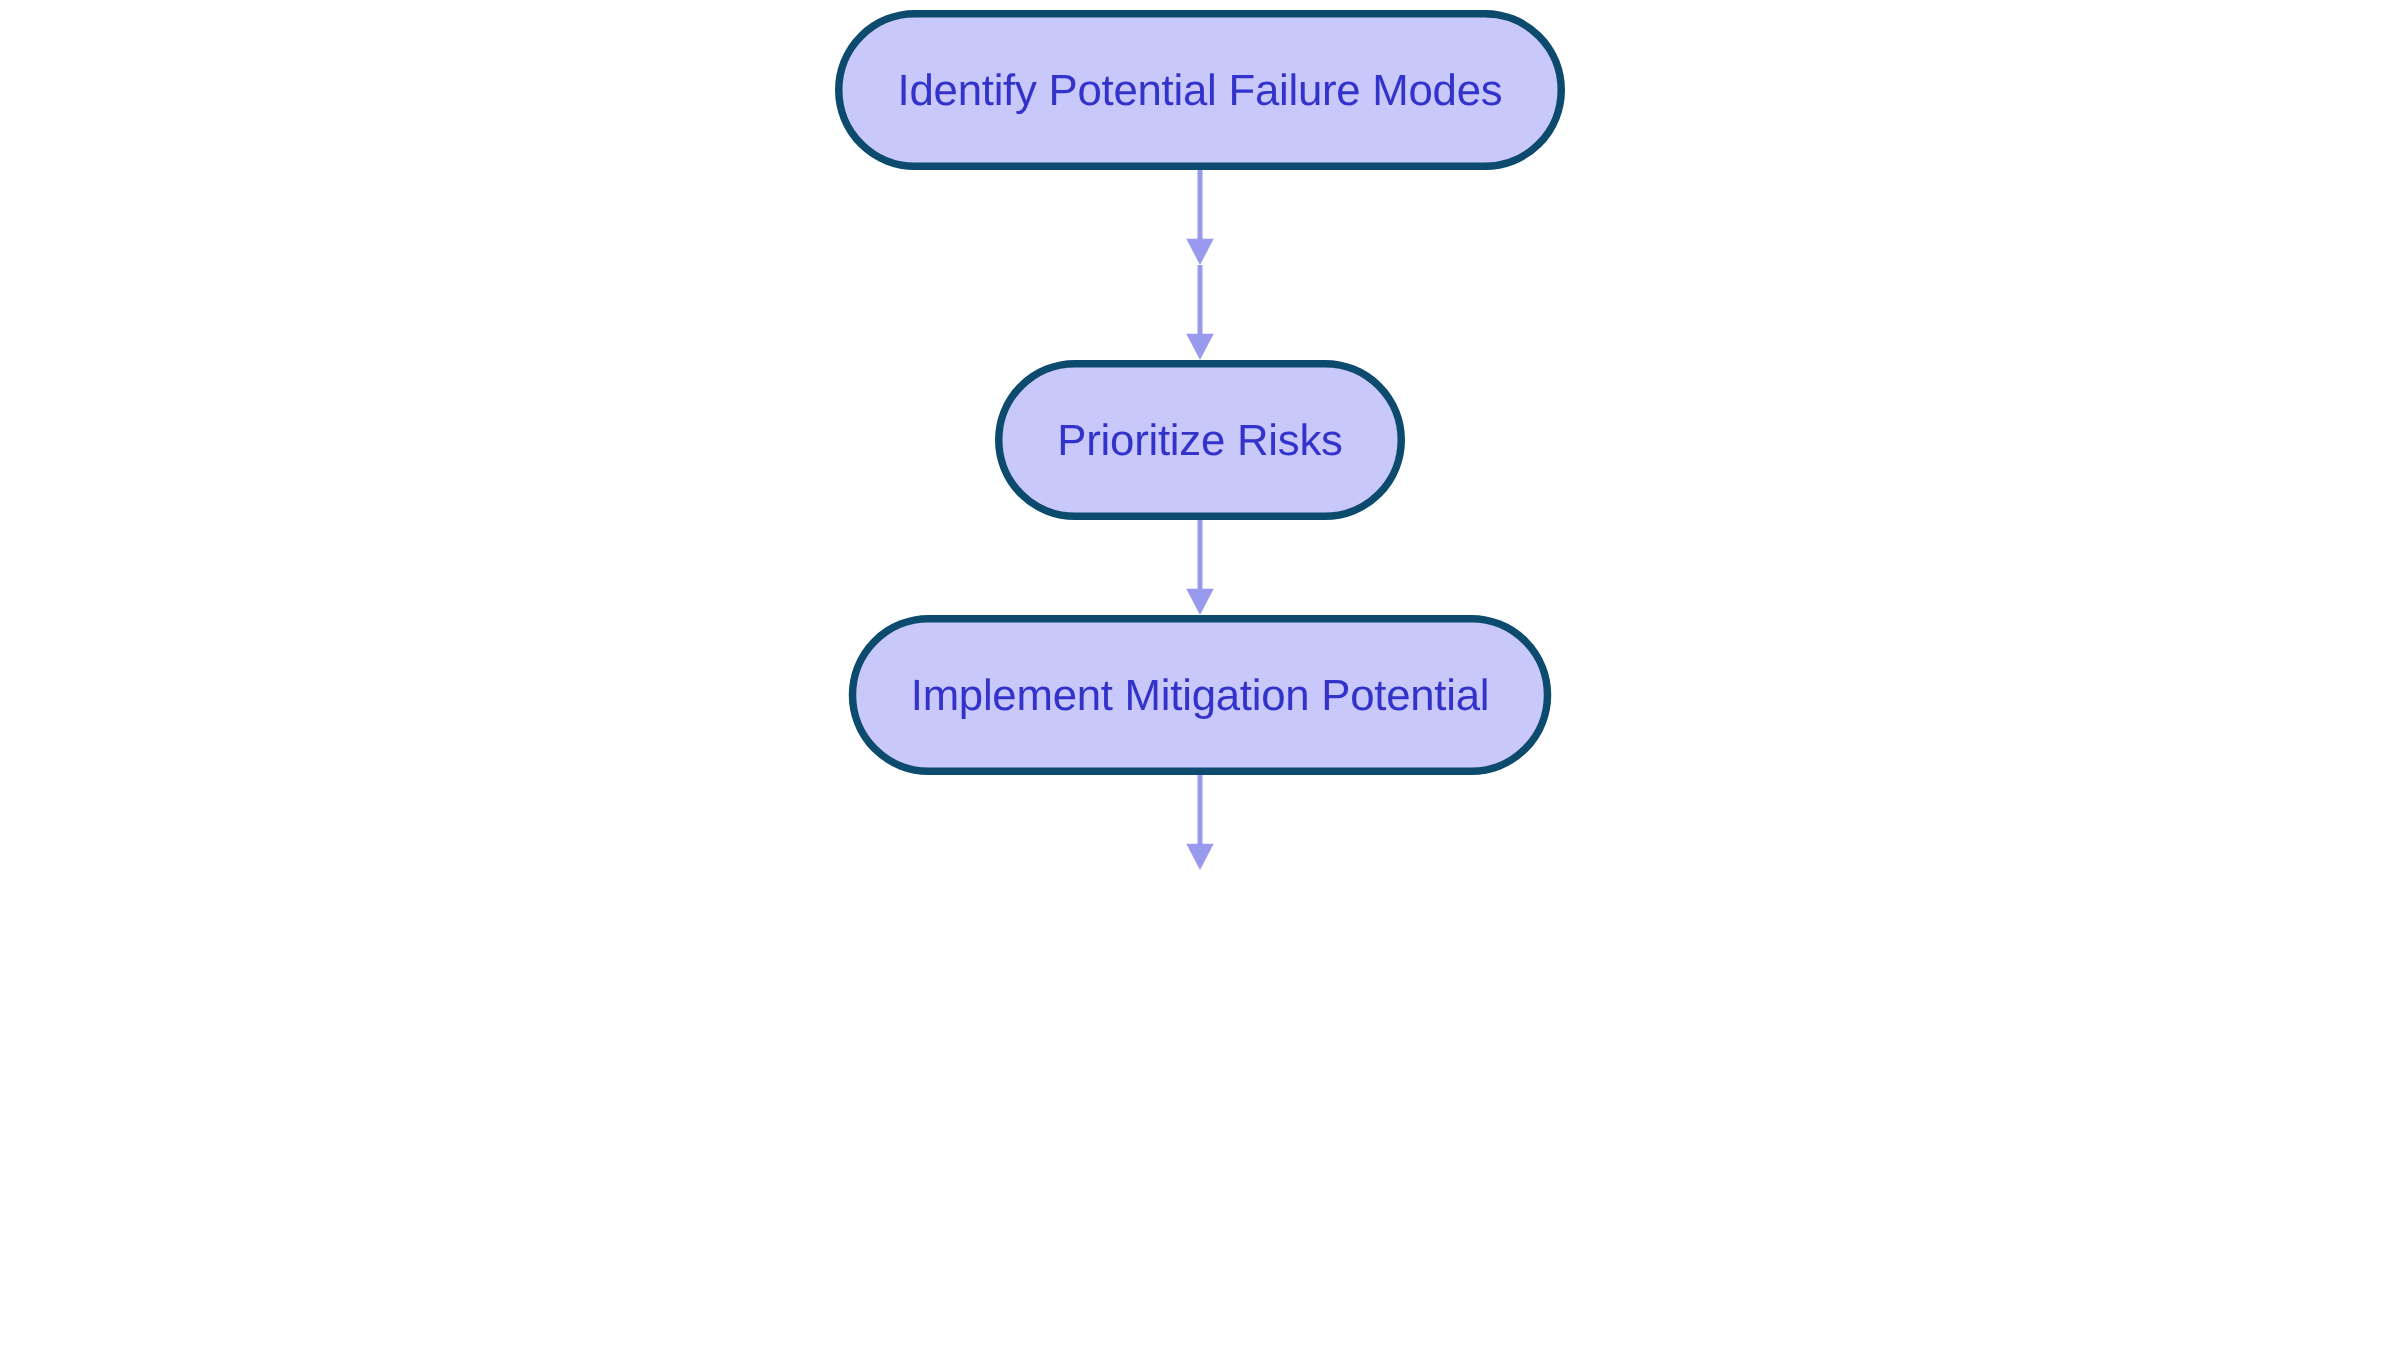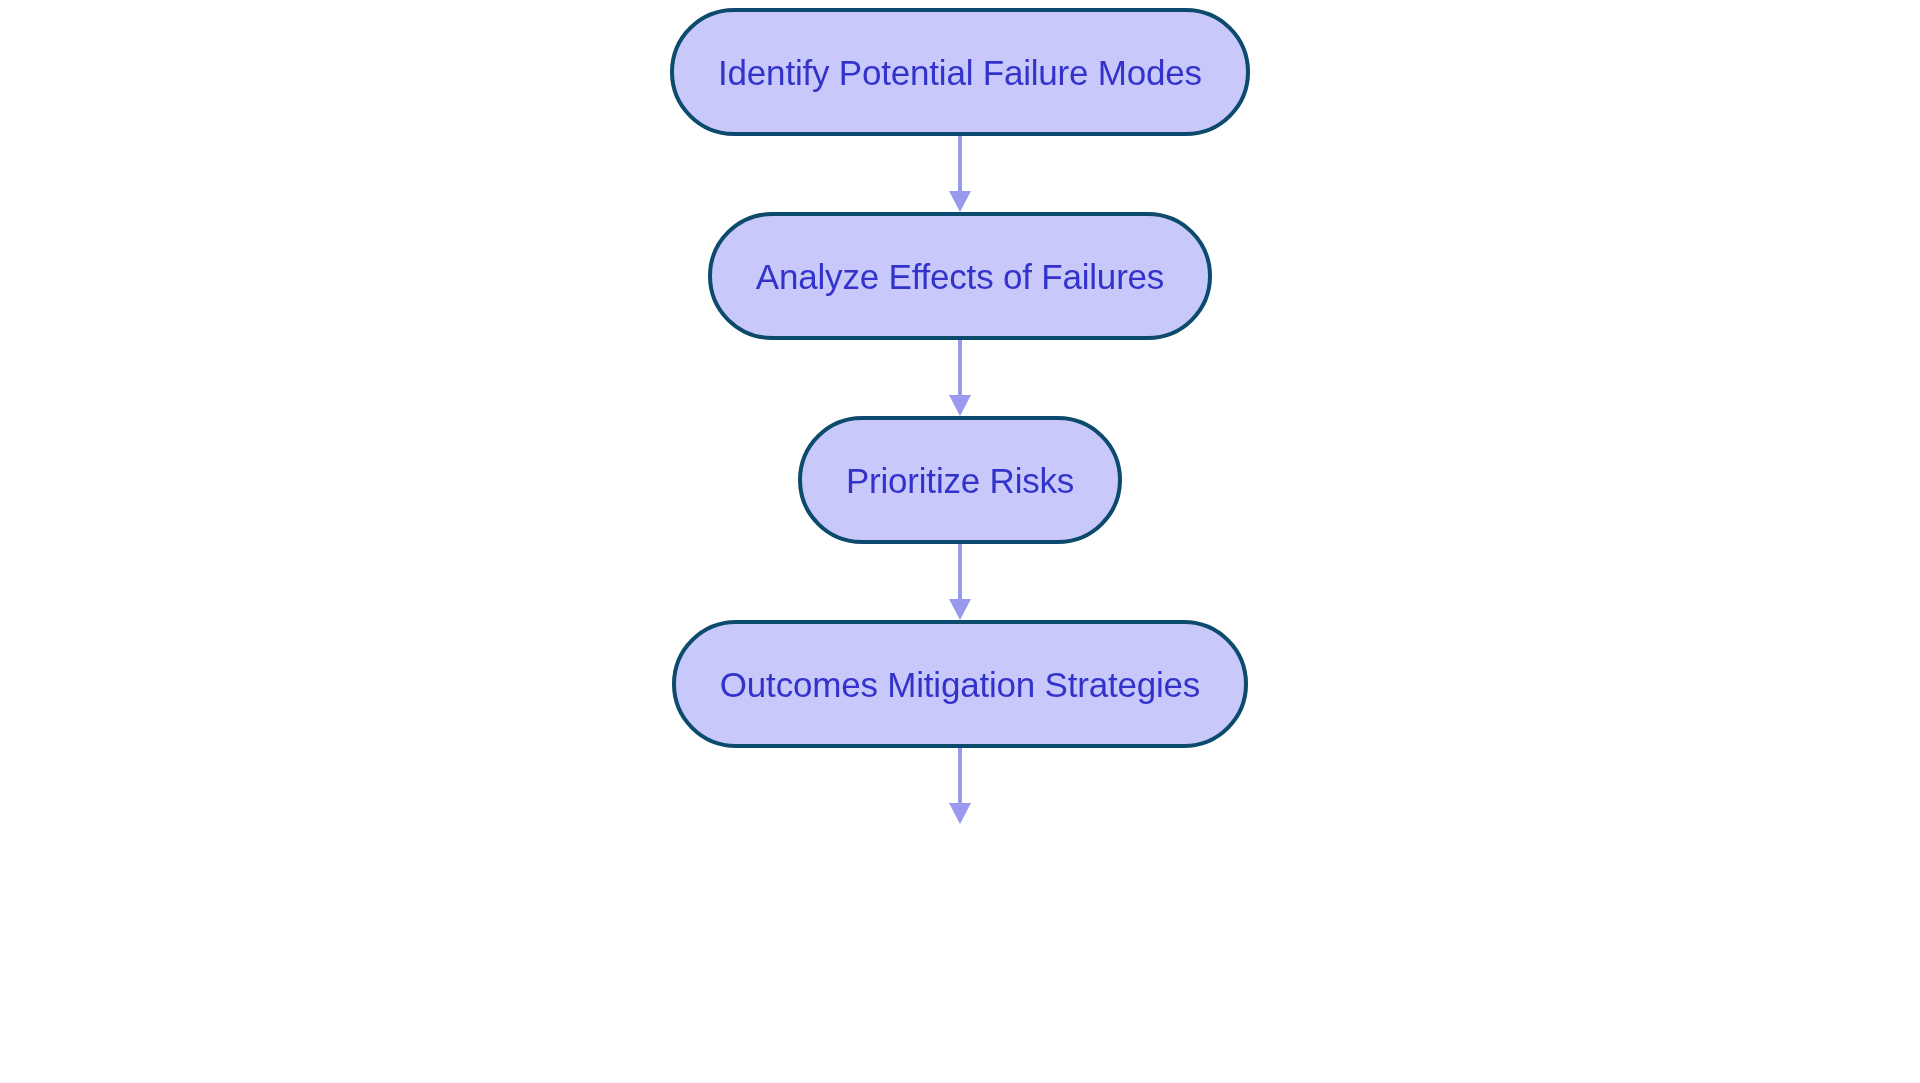--- a/index.html
+++ b/index.html
@@ -24,21 +24,21 @@
     width: 1920px;
     height: 1083px;
     display: flex;
     flex-direction: column;
     align-items: center;
   }
   .node {
     box-sizing: border-box;
     height: 128px;
     background: #c8c8fa;
-    border: 4px solid #0c4a6e;
+    border: 6px solid #0c4a6e;
     border-radius: 64px;
     display: flex;
     align-items: center;
     justify-content: center;
     padding: 0 44px;
     flex: 0 0 auto;
   }
   .node-label {
     color: #3333cc;
     font-family: "Liberation Sans", sans-serif;
@@ -67,40 +67,37 @@
 
     <div class="node">
       <span class="node-label">Identify Potential Failure Modes</span>
     </div>
 
     <svg class="connector" width="40" height="76" viewBox="0 0 40 76">
       <line x1="20" y1="0" x2="20" y2="56" stroke="#9999ee" stroke-width="4"></line>
       <polygon points="9,55 31,55 20,76" fill="#9999ee"></polygon>
     </svg>
 
-    <div class="node">
-      <span class="node-label">Analyze Effects of Failures</span>
-    </div>
 
     <svg class="connector" width="40" height="76" viewBox="0 0 40 76">
       <line x1="20" y1="0" x2="20" y2="56" stroke="#9999ee" stroke-width="4"></line>
       <polygon points="9,55 31,55 20,76" fill="#9999ee"></polygon>
     </svg>
 
     <div class="node">
       <span class="node-label">Prioritize Risks</span>
     </div>
 
     <svg class="connector" width="40" height="76" viewBox="0 0 40 76">
       <line x1="20" y1="0" x2="20" y2="56" stroke="#9999ee" stroke-width="4"></line>
       <polygon points="9,55 31,55 20,76" fill="#9999ee"></polygon>
     </svg>
 
     <div class="node">
-      <span class="node-label">Outcomes Mitigation Strategies</span>
+      <span class="node-label">Implement Mitigation Potential</span>
     </div>
 
     <svg class="connector" width="40" height="76" viewBox="0 0 40 76">
       <line x1="20" y1="0" x2="20" y2="56" stroke="#9999ee" stroke-width="4"></line>
       <polygon points="9,55 31,55 20,76" fill="#9999ee"></polygon>
     </svg>
 
 
   </div>
 </div>

